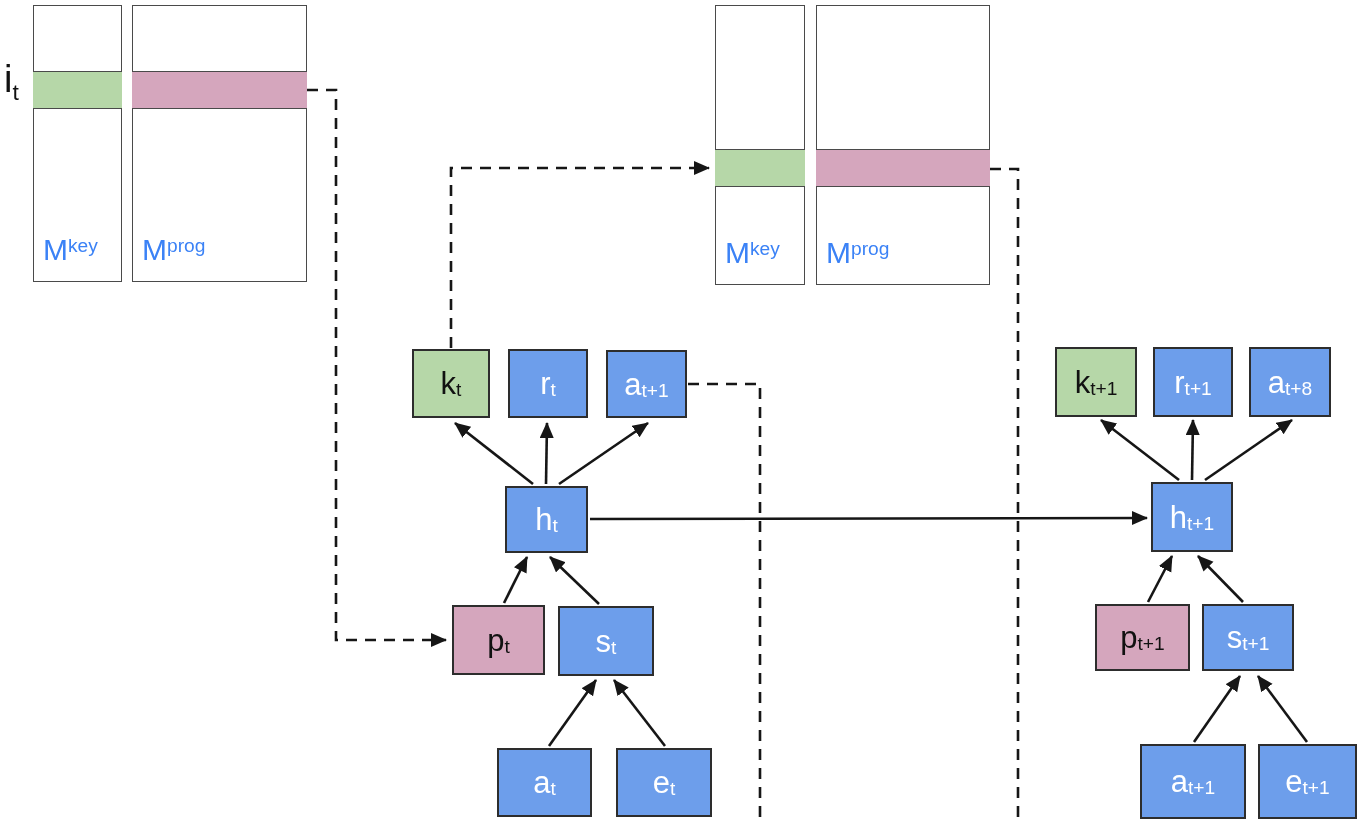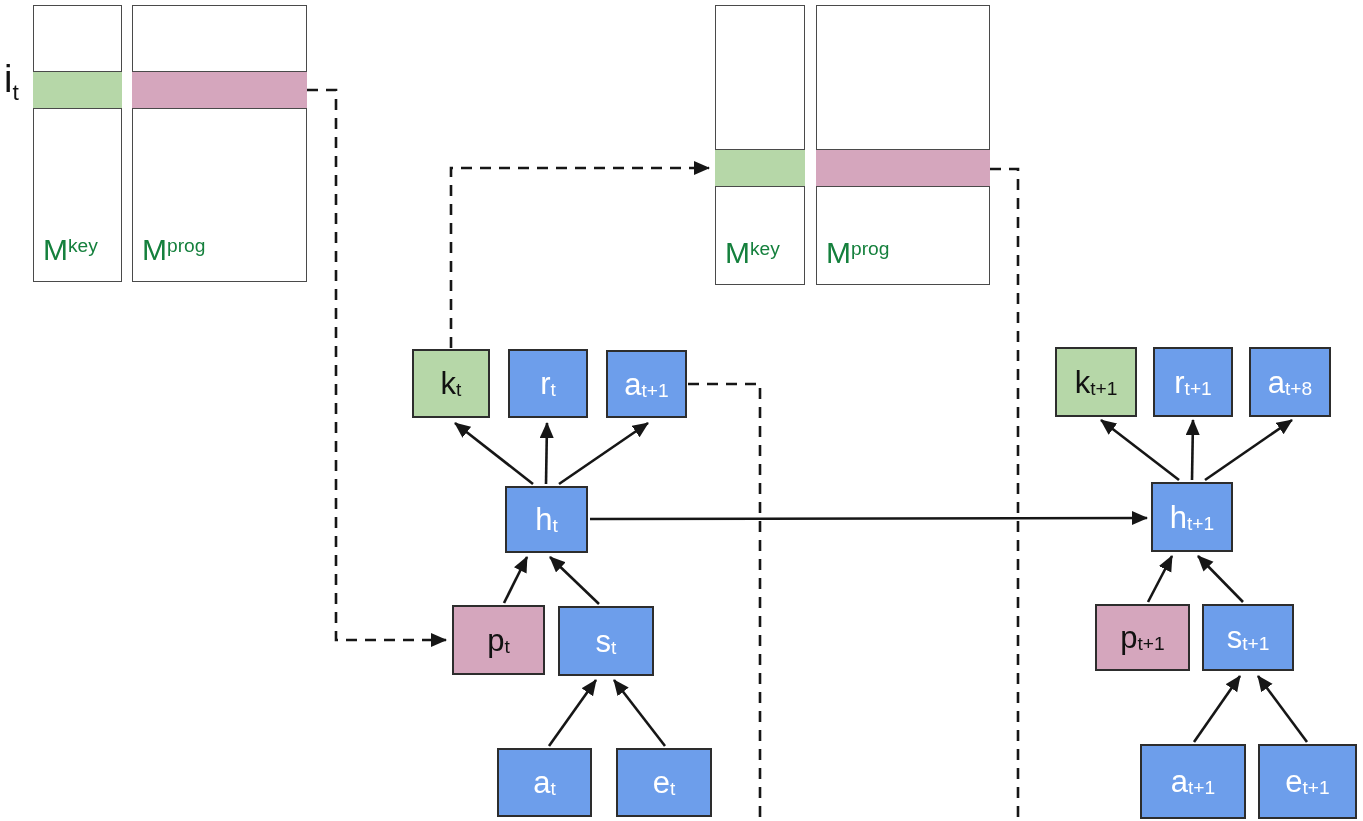--- a/index.html
+++ b/index.html
@@ -20,21 +20,21 @@
   .mem-row{
     position:absolute;left:-1px;right:-1px;
     border-top:1.5px solid #4a4a4a;
     border-bottom:1.5px solid #4a4a4a;
     box-sizing:border-box;
   }
   .row-green{background:#b6d7a8;}
   .row-pink{background:#d5a6bd;}
   .mem-label{
     position:absolute;left:9px;bottom:14px;
-    font-size:30px;color:#15803d;white-space:nowrap;
+    font-size:30px;color:#3b82f6;white-space:nowrap;
   }
   .mem-label .sup{
     font-size:0.64em;position:relative;top:-0.42em;
   }
   
   .node{
     position:absolute;
     display:flex;align-items:center;justify-content:center;
     border:2px solid #2d2d2d;
     box-sizing:border-box;

